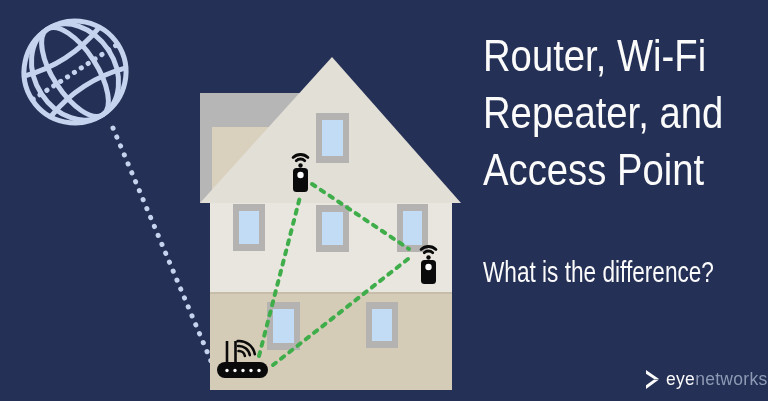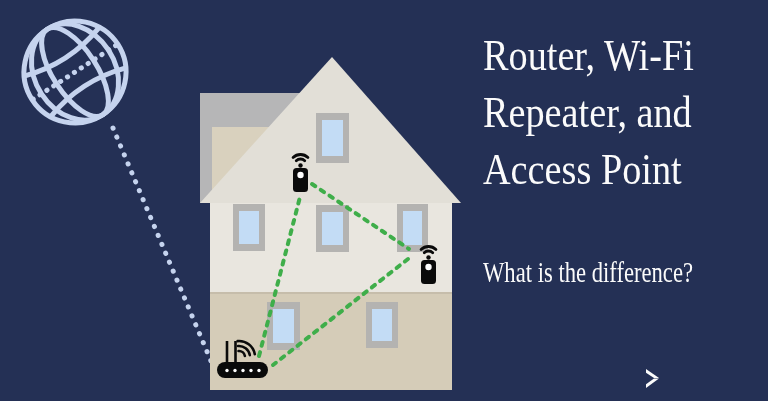--- a/index.html
+++ b/index.html
@@ -1,19 +1,19 @@
 <!DOCTYPE html>
 <html style="--background: #243055; --text: #fbfbfb; --globe: #c5d3ee; --signal-green: #3fae4a; --roof: #e2dfd7; --wall-upper: #e9e6df; --wall-lower: #d5ccb8; --side-wing-roof: #b6b6b7; --side-wing-wall: #d9d1be; --window-frame: #b4b3b1; --window-glass: #c3dcf5; --device: #0a0a0a; --logo-secondary: #8e99b4; --floor-divider: #c6bdab;"><head>
 <meta charset="utf-8">
 <style>
   html,body{margin:0;padding:0;background:#111;}
   .canvas{
     position:relative;width:768px;height:401px;overflow:hidden;
     background:var(--background);
-    font-family:Liberation Serif, serif;
+    font-family:Liberation Sans, sans-serif;
   }
   .canvas svg.scene{position:absolute;left:0;top:0;}
   
   .globe-stroke{fill:none;stroke:var(--globe);stroke-width:5;}
   .globe-dashed{fill:none;stroke:var(--globe);stroke-width:5;stroke-dasharray:0.2 8;stroke-linecap:round;}
   .dotted-blue{stroke:var(--globe);stroke-width:5;stroke-dasharray:0.2 9.5;stroke-linecap:round;}
   
   .wing-roof{fill:var(--side-wing-roof);}
   .wing-wall{fill:var(--side-wing-wall);}
   .roof{fill:var(--roof);}
@@ -148,15 +148,16 @@
     <div>Repeater, and</div>
     <div>Access Point</div>
   </div>
   <div class="subtitle">What is the difference?</div>
 
   <div class="logo">
     <svg class="logo-arrow" width="14" height="19" viewBox="0 0 14 19">
       <polygon points="0,0 13,9 8,9 0,3.8"></polygon>
       <polygon points="0,19 13,9.5 8,9.5 0,15.2"></polygon>
     </svg>
+    <span class="brand"><span class="brand-eye">eye</span><span class="brand-networks">networks</span></span>
   </div>
 
 </div>
 
 </body></html>

